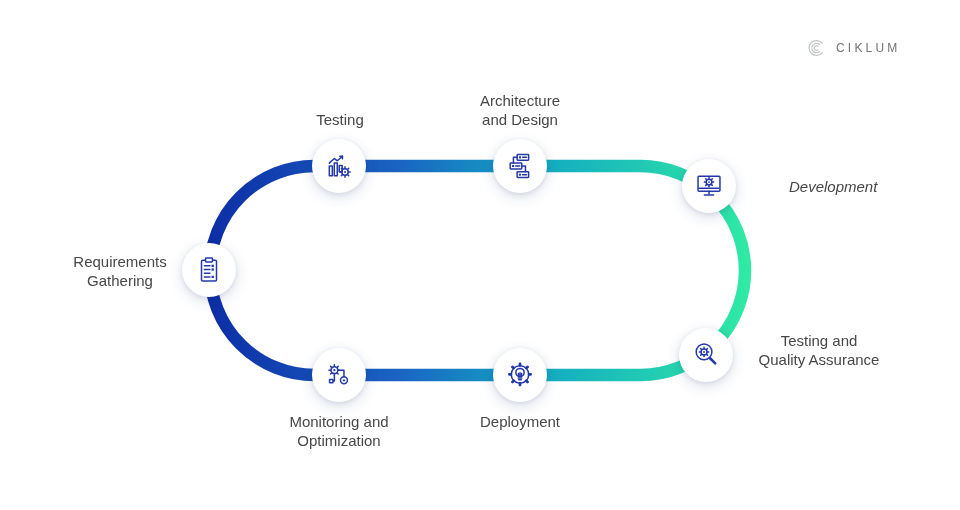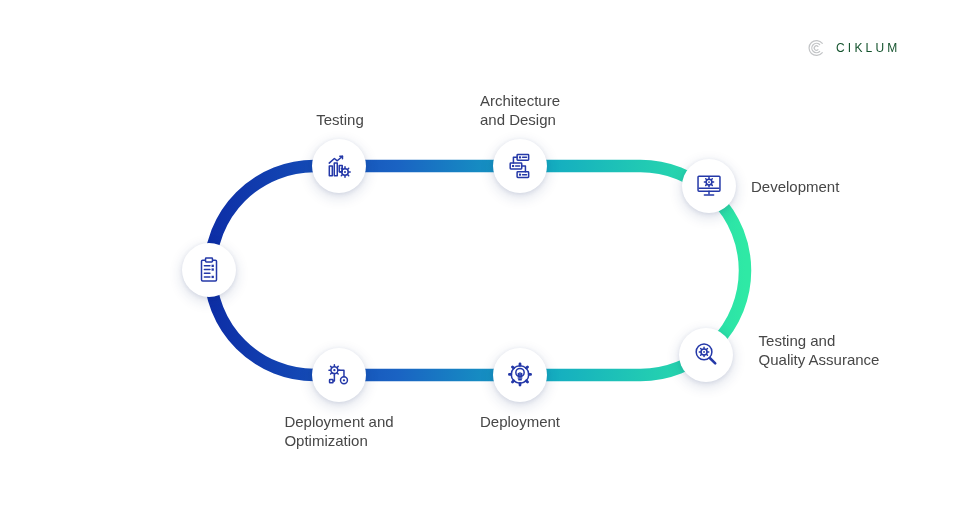--- a/index.html
+++ b/index.html
@@ -5,21 +5,21 @@
   * { margin:0; padding:0; box-sizing:border-box; }
   html,body { background:#fff; }
   .stage-canvas {
     position:relative; width:960px; height:510px; background:#ffffff;
     font-family:"Liberation Sans", sans-serif; overflow:hidden;
   }
   
   .brand { position:absolute; left:806px; top:37px; display:flex; align-items:center; gap:9px; }
   .brand svg { display:block; }
   .brand-name {
-    font-size:12px; letter-spacing:3.2px; color:#14532d; font-weight:500;
+    font-size:12px; letter-spacing:3.2px; color:#737373; font-weight:500;
   }
   
   .loop-svg { position:absolute; left:0; top:0; }
   
   .diagram-title {
     position:absolute; left:480px; top:271px; transform:translate(-50%,-50%);
     font-size:27px; font-weight:500; color:#1e1e1e; letter-spacing:.3px; white-space:nowrap;
   }
   
   .node {
@@ -34,26 +34,26 @@
   .n-analysis { left:339px; top:166px; }
   .n-arch     { left:520px; top:166px; }
   .n-dev      { left:709px; top:186px; }
   .n-test     { left:706px; top:355px; }
   .n-deploy   { left:520px; top:375px; }
   .n-monitor  { left:339px; top:375px; }
   
   .stage-label {
     position:absolute; transform:translate(-50%,-50%);
     font-size:15px; line-height:19px; color:var(--label,#474747);
-    text-align:left; white-space:pre-line;
+    text-align:center; white-space:pre-line;
   }
   .l-req      { left:120px; top:271px; }
   .l-analysis { left:340px; top:119px; }
   .l-arch     { left:520px; top:110px; }
-  .l-dev      { left:751px; top:186px; transform:translateY(-50%); text-align:left; }
+  .l-dev      { left:789px; top:186px; transform:translateY(-50%); text-align:left;font-style:italic; }
   .l-test     { left:819px; top:350px; }
   .l-deploy   { left:520px; top:421px; }
   .l-monitor  { left:339px; top:431px; }
 </style>
 </head>
 <body>
 
 <div class="stage-canvas">
 
   <div class="brand">
@@ -160,23 +160,25 @@
       <circle cx="9" cy="8.8" r="1" fill="currentColor" stroke="none"></circle>
       <path d="M12.3 8.8h1.4M9 5.5V4.1M5.7 8.8H4.3M9 12.1v1.4M11.3 11.1l1 1M6.7 11.1l-1 1M11.3 6.5l1-1M6.7 6.5l-1-1"></path>
       <path d="M9 13.7 V18.3 H7.9"></path>
       <path d="M12.6 8.8 H17.3 V14.5"></path>
       <rect x="4.8" y="16.8" width="3" height="3" rx="0.5"></rect>
       <circle cx="17.3" cy="17.6" r="3"></circle>
       <circle cx="17.3" cy="17.6" r="1" fill="currentColor" stroke="none"></circle>
     </svg>
   </div>
 
+  <div class="stage-label l-req">Requirements
+Gathering</div>
   <div class="stage-label l-analysis">Testing</div>
   <div class="stage-label l-arch">Architecture
 and Design</div>
   <div class="stage-label l-dev">Development</div>
   <div class="stage-label l-test">Testing and
 Quality Assurance</div>
   <div class="stage-label l-deploy">Deployment</div>
-  <div class="stage-label l-monitor">Deployment and
+  <div class="stage-label l-monitor">Monitoring and
 Optimization</div>
 
 </div>
 
 </body></html>

